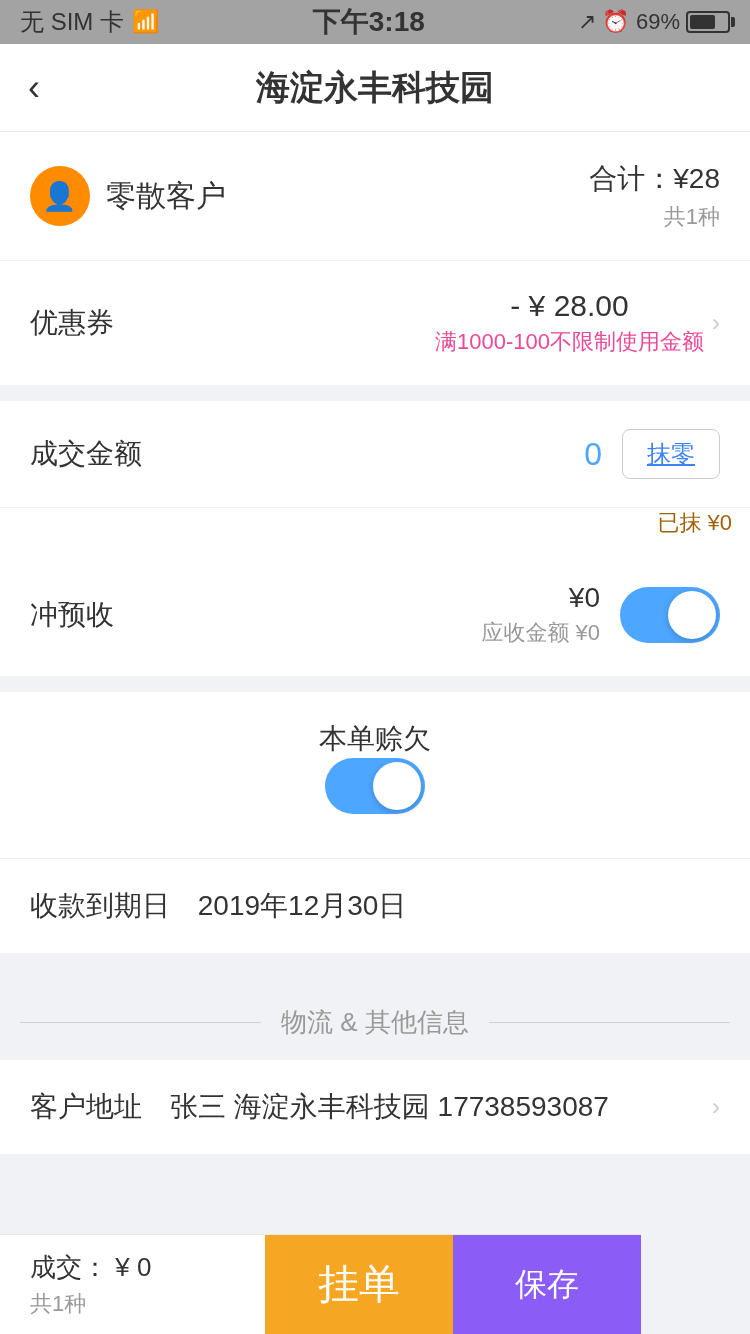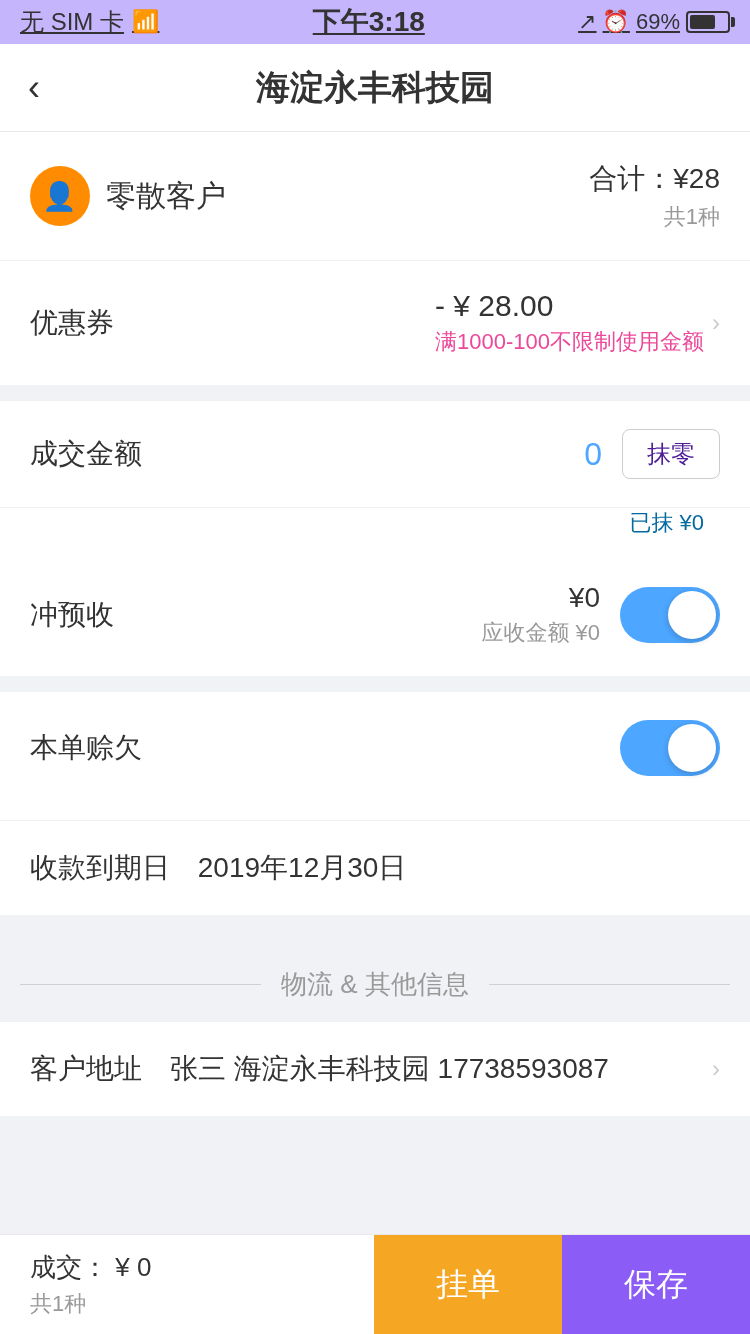--- a/index.html
+++ b/index.html
@@ -11,28 +11,27 @@
       background: #f0f2f5;
       font-size: 28px;
       color: #333;
       position: relative;
     }
 
     
     .status-bar {
       width: 100%;
       height: 44px;
-      background: #c4b5fd;
+      background: #a3a3a3;
       display: flex;
       align-items: center;
       justify-content: space-between;
       padding: 0 20px;
       font-size: 24px;
       font-weight: 500;
-      text-decoration: underline;
     }
     .status-left { display: flex; align-items: center; gap: 8px; }
     .status-center { font-size: 28px; font-weight: 600; }
     .status-right { display: flex; align-items: center; gap: 6px; font-size: 22px; }
     .battery-icon {
       width: 44px; height: 22px;
       border: 2px solid #333;
       border-radius: 4px;
       position: relative;
       display: inline-flex;
@@ -140,21 +139,21 @@
     .coupon-label {
       font-size: 28px;
       color: #333;
     }
     .coupon-right {
       display: flex;
       align-items: center;
       gap: 8px;
     }
     .coupon-right-inner {
-      text-align: left;
+      text-align: center;
     }
     .coupon-amount {
       font-size: 30px;
       color: #333;
       font-weight: 500;
     }
     .coupon-desc {
       font-size: 22px;
       color: #ec4899;
       margin-top: 4px;
@@ -189,29 +188,30 @@
     .transaction-value {
       font-size: 32px;
       color: #4da6ff;
       font-weight: 500;
     }
     .round-zero-btn {
       border: 1px solid #ccc;
       border-radius: 8px;
       padding: 8px 24px;
       font-size: 24px;
-      color: #4c1d95;
+      color: #3b82f6;
       background: #fff;
       cursor: pointer;
+      text-decoration: underline;
     }
     .transaction-sub {
       font-size: 22px;
-      color: #0369a1;
+      color: #a16207;
       text-align: right;
-      padding-right: 46px;
+      padding-right: 18px;
       padding-bottom: 16px;
       padding-top: 0;
     }
 
     
     .advance-row {
       padding: 28px 30px;
       display: flex;
       align-items: center;
       justify-content: space-between;
@@ -256,20 +256,21 @@
     }
 
     
     .debt-section {
       background: #fff;
       margin-bottom: 16px;
       padding: 28px 30px;
       display: flex;
       align-items: center;
       justify-content: space-between;
+      flex-direction: column;
     }
     .debt-label {
       font-size: 28px;
       color: #333;
     }
 
     
     .duedate-row {
       background: #fff;
       padding: 28px 30px;
@@ -320,21 +321,21 @@
       font-size: 28px;
       color: #333;
       flex: 1;
     }
 
     
     .bottom-bar {
       position: fixed;
       bottom: 0;
       left: 0;
-      width: 750px;
+      width: 641px;
       height: 100px;
       background: #fff;
       display: flex;
       align-items: center;
       border-top: 1px solid #e8e8e8;
     }
     .bottom-info {
       flex: 1;
       padding: 0 30px;
     }
@@ -345,21 +346,21 @@
     .bottom-count {
       font-size: 22px;
       color: #999;
       margin-top: 4px;
     }
     .btn-hold {
       width: 188px;
       height: 100px;
       background: #f5a623;
       color: #fff;
-      font-size: 32px;
+      font-size: 41px;
       display: flex;
       align-items: center;
       justify-content: center;
       cursor: pointer;
       border: none;
     }
     .btn-save {
       width: 188px;
       height: 100px;
       background: #8b5cf6;

